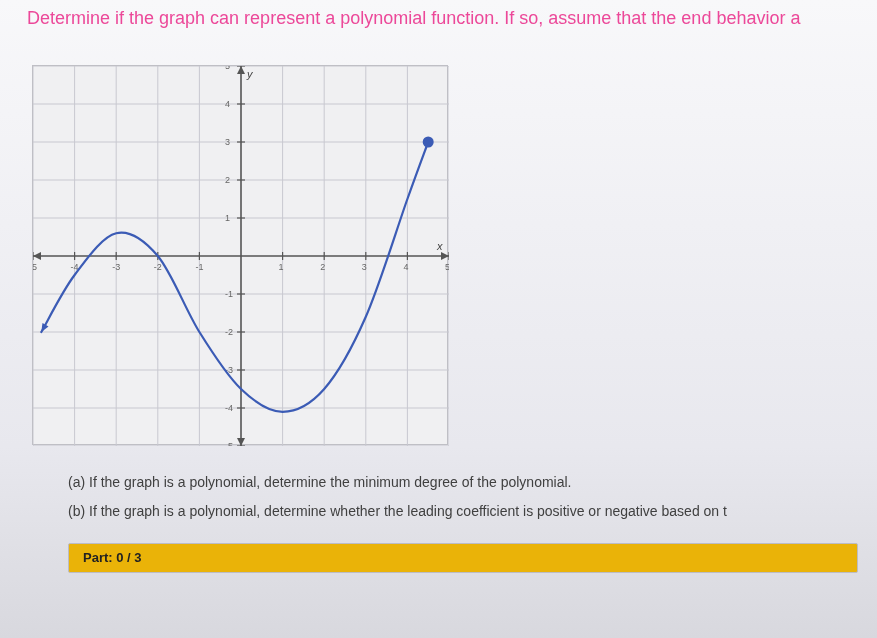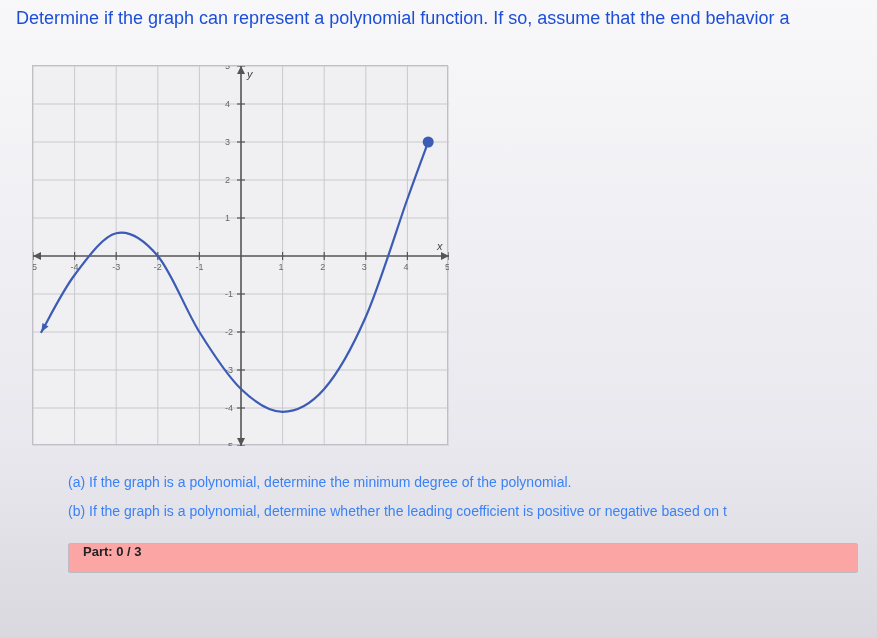--- a/index.html
+++ b/index.html
@@ -10,62 +10,63 @@
       font-family: Arial, Helvetica, sans-serif;
       color: #222;
       overflow: hidden;
       position: relative;
     }
     .page {
       padding: 8px 16px 0 16px;
     }
     .question-text {
       font-size: 18px;
-      color: #1d4ed8;
+      color: #ec4899;
       margin-bottom: 36px;
       white-space: nowrap;
       overflow: hidden;
+      margin-left: 11px;
     }
     .chart-wrap {
       margin-left: 16px;
       width: 416px;
       height: 380px;
       background: #f0f0f2;
       border: 1px solid #bfbfc5;
       position: relative;
     }
     .chart-wrap svg {
       position: absolute;
       top: 0; left: 0;
       width: 416px;
       height: 380px;
     }
     .sub-questions {
       margin-top: 28px;
       padding-left: 52px;
-      color: #3b82f6;
+      color: #404040;
     }
     .sub-questions .sq {
       margin-bottom: 10px;
       font-size: 14px;
       line-height: 1.35;
     }
     .sub-questions .sq .label {
       display: inline;
     }
     .part-box {
       margin-top: 22px;
       margin-left: 52px;
       width: 790px;
       height: 30px;
-      background: #fca5a5;
+      background: #eab308;
       border: 1px solid #bcbcc4;
       border-radius: 2px;
       display: flex;
-      align-items: flex-start;
+      align-items: center;
       padding-left: 14px;
       font-size: 13px;
       font-weight: bold;
       color: #222;
     }
     .part-box .pl { font-weight: bold; }
   </style>
 </head>
 <body>
 

